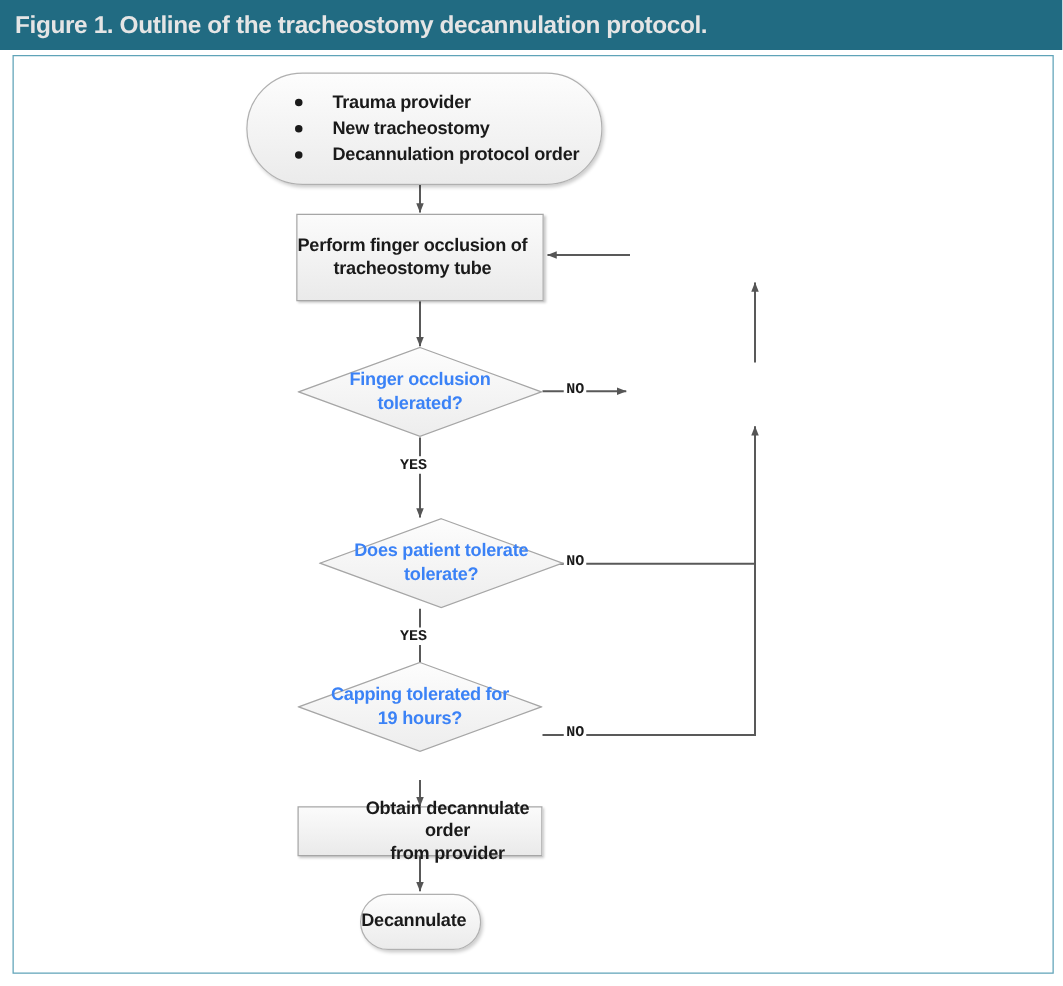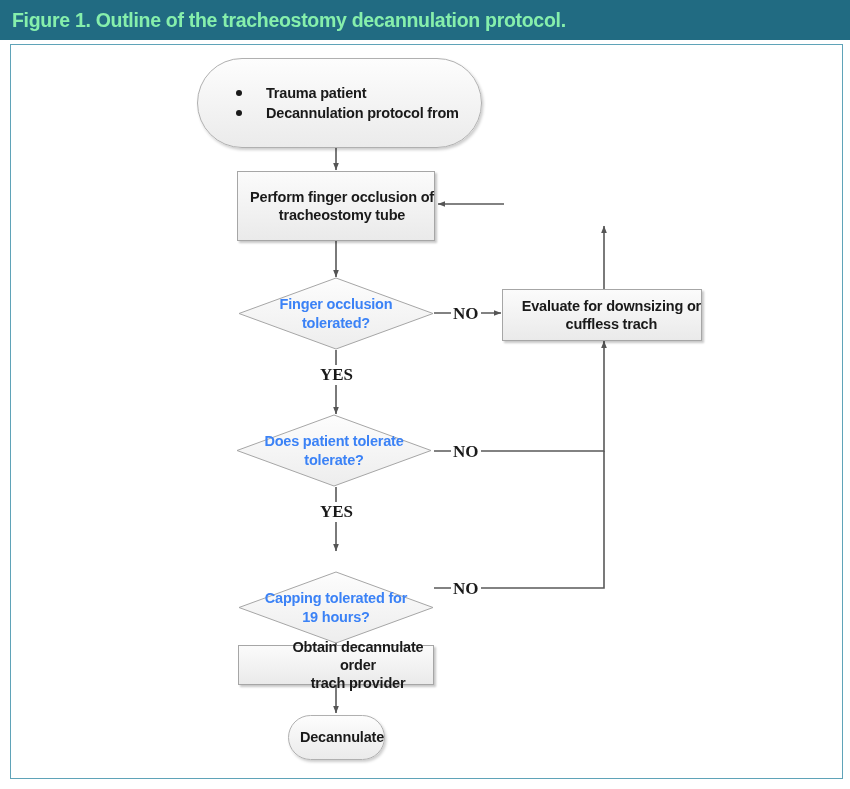--- a/index.html
+++ b/index.html
@@ -10,21 +10,21 @@
   }
   #figure-root{position:relative;width:850px;height:789px;background:#ffffff;}
 
   
   .fig-header{
     position:absolute;left:0;top:0;width:850px;height:40px;
     background:#216B82;
     display:flex;align-items:center;
   }
   .fig-header-title{
-    color:#86efac;
+    color:#e5e5e5;
     font-size:19.5px;
     font-weight:bold;
     letter-spacing:-0.3px;
     padding-left:12px;
     white-space:nowrap;
     font-family:"Liberation Sans", sans-serif;
   }
 
   
   .fig-frame{
@@ -36,21 +36,21 @@
   }
 
   
   .chart-canvas{position:absolute;left:0;top:0;width:850px;height:789px;}
   .chart-svg{position:absolute;left:0;top:0;}
 
   
   .node{
     position:absolute;
     box-sizing:border-box;
-    display:flex;align-items:center;justify-content:flex-end;
+    display:flex;align-items:center;justify-content:flex-start;
     text-align:center;
     color:#1a1a1a;
     font-weight:bold;
     font-family:"Liberation Sans", sans-serif;
     letter-spacing:-0.2px;
     line-height:1.25;
   }
   .node-rect{
     background:linear-gradient(180deg,#fbfbfb 0%,#f1f1f1 60%,#eaeaea 100%);
     border:1px solid #a6a6a6;
@@ -91,25 +91,25 @@
     font-weight:bold;font-size:14.5px;
     color:#3b82f6;
     letter-spacing:-0.2px;
     line-height:1.3;
     pointer-events:none;
   }
 
   
   .edge-label{
     position:absolute;
-    font-size:17px;font-weight:bold;color:#1a1a1a;
+    font-size:12px;font-weight:bold;color:#1a1a1a;
     background:#ffffff;
     padding:0 2px;
     letter-spacing:0px;
-    font-family:Liberation Serif, serif;
+    font-family:Liberation Mono, monospace;
   }
   .txt-145{font-size:14.5px;}
 </style>
 </head>
 <body>
 
 <div id="figure-root">
 
   <div class="fig-header">
     <div class="fig-header-title">Figure 1. Outline of the tracheostomy decannulation protocol.</div>
@@ -146,98 +146,93 @@
 
         <path d="M434,451 L604,451 L604,341" marker-end="url(#ah)"></path>
 
         <path d="M434,588 L604,588 L604,451"></path>
       </g>
     </svg>
   </div>
 
   <div class="node node-pill start" style="left:197px;top:58px;width:285px;height:90px;">
     <ul class="bullet-list">
-      <li>Trauma patient</li>
-      <li>Decannulation protocol from</li>
+      <li>Trauma provider</li>
+      <li>New tracheostomy</li>
+      <li>Decannulation protocol order</li>
     </ul>
   </div>
 
   <div class="node node-rect txt-145" style="left:237px;top:171px;width:198px;height:70px;">
     <div>
       <span>Perform finger occlusion of</span><br>
       <span>tracheostomy tube</span>
     </div>
   </div>
 
 
-  <div class="node node-rect txt-145" style="left:502px;top:289px;width:200px;height:52px;">
-    <div>
-      <span>Evaluate for downsizing or</span><br>
-      <span>cuffless trach</span>
-    </div>
-  </div>
 
   <div class="diamond-wrap" style="left:238px;top:277px;width:196px;height:73px;">
     <svg width="196" height="73">
       <defs>
         <linearGradient id="dg1" x1="0" y1="0" x2="0" y2="1">
           <stop offset="0%" stop-color="#fdfdfd"></stop>
           <stop offset="100%" stop-color="#ededed"></stop>
         </linearGradient>
       </defs>
       <polygon points="98,1 195,36.5 98,72 1,36.5" fill="url(#dg1)" stroke="#a6a6a6" stroke-width="1"></polygon>
     </svg>
     <div class="diamond-label">
       <div>
         <span>Finger occlusion</span><br>
         <span>tolerated?</span>
       </div>
     </div>
   </div>
 
-  <div class="diamond-wrap" style="left:236px;top:414px;width:196px;height:73px;">
+  <div class="diamond-wrap" style="left:255px;top:414px;width:196px;height:73px;">
     <svg width="196" height="73">
       <defs>
         <linearGradient id="dg2" x1="0" y1="0" x2="0" y2="1">
           <stop offset="0%" stop-color="#fdfdfd"></stop>
           <stop offset="100%" stop-color="#ededed"></stop>
         </linearGradient>
       </defs>
       <polygon points="98,1 195,36.5 98,72 1,36.5" fill="url(#dg2)" stroke="#a6a6a6" stroke-width="1"></polygon>
     </svg>
     <div class="diamond-label">
       <div>
         <span>Does patient tolerate</span><br>
         <span>tolerate?</span>
       </div>
     </div>
   </div>
 
-  <div class="diamond-wrap" style="left:238px;top:571px;width:196px;height:73px;">
+  <div class="diamond-wrap" style="left:238px;top:529px;width:196px;height:73px;">
     <svg width="196" height="73">
       <defs>
         <linearGradient id="dg3" x1="0" y1="0" x2="0" y2="1">
           <stop offset="0%" stop-color="#fdfdfd"></stop>
           <stop offset="100%" stop-color="#ededed"></stop>
         </linearGradient>
       </defs>
       <polygon points="98,1 195,36.5 98,72 1,36.5" fill="url(#dg3)" stroke="#a6a6a6" stroke-width="1"></polygon>
     </svg>
     <div class="diamond-label">
       <div>
         <span>Capping tolerated for</span><br>
         <span>19 hours?</span>
       </div>
     </div>
   </div>
 
   <div class="node node-rect txt-145" style="left:238px;top:645px;width:196px;height:40px;padding-left:44px;">
     <div>
       <span>Obtain decannulate order</span><br>
-      <span>trach provider</span>
+      <span>from provider</span>
     </div>
   </div>
 
   <div class="node node-pill txt-145" style="left:288px;top:715px;width:97px;height:45px;">
     <div>Decannulate</div>
   </div>
 
   <div class="edge-label" style="left:451px;top:304px;">NO</div>
 
   <div class="edge-label" style="left:451px;top:442px;">NO</div>

